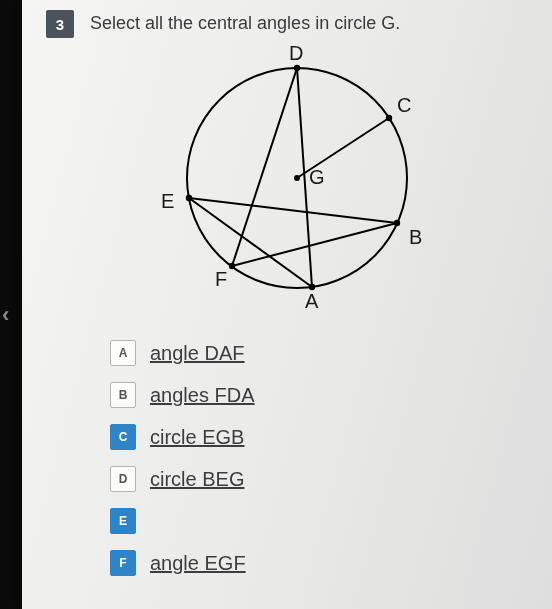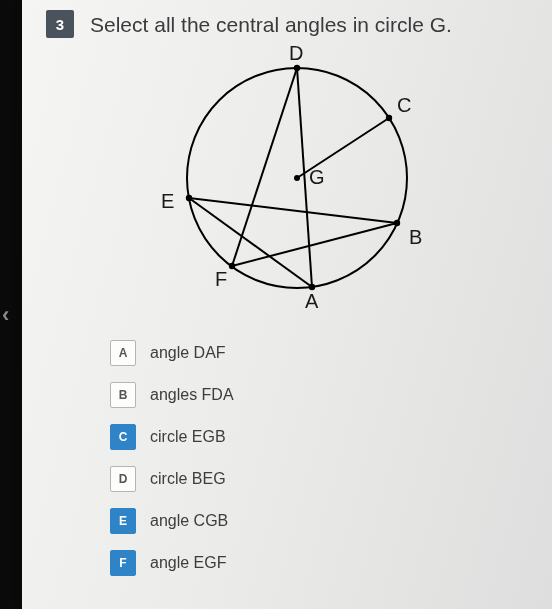--- a/index.html
+++ b/index.html
@@ -47,21 +47,21 @@
     font-size: 15px;
     display: flex;
     align-items: center;
     justify-content: center;
     border-radius: 2px;
     margin-right: 16px;
     flex-shrink: 0;
   }
   .prompt {
     color: #3b3b3d;
-    font-size: 21px;
+    font-size: 18px;
     padding-top: 3px;
   }
   .figure {
     width: 300px;
     margin: 0 auto 18px auto;
   }
   .options {
     padding-left: 88px;
   }
   .option {
@@ -84,21 +84,22 @@
     border-radius: 2px;
     flex-shrink: 0;
   }
   .opt-box.selected {
     background: #2e84c6;
     border-color: #2e84c6;
     color: #fff;
   }
   .opt-label {
     color: #3d3d3f;
-    font-size: 16px;
+    font-size: 20px;
+    text-decoration: underline;
   }
   svg text {
     font-family: inherit;
     font-size: 20px;
     fill: #1a1a1a;
   }
 </style>
 </head>
 <body>
 
@@ -167,21 +168,20 @@
     <div class="option">
       <div class="opt-box selected">C</div>
       <div class="opt-label">circle EGB</div>
     </div>
     <div class="option">
       <div class="opt-box">D</div>
       <div class="opt-label">circle BEG</div>
     </div>
     <div class="option">
       <div class="opt-box selected">E</div>
-      <div class="opt-label">angle CGB</div>
     </div>
     <div class="option">
       <div class="opt-box selected">F</div>
       <div class="opt-label">angle EGF</div>
     </div>
   </div>
 
 </div>
 
 </body></html>

